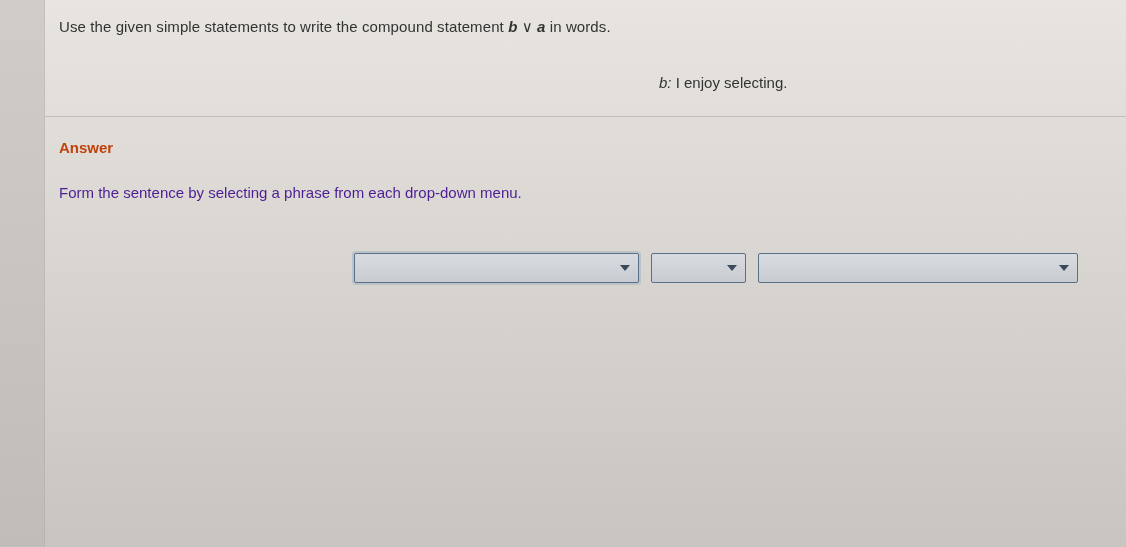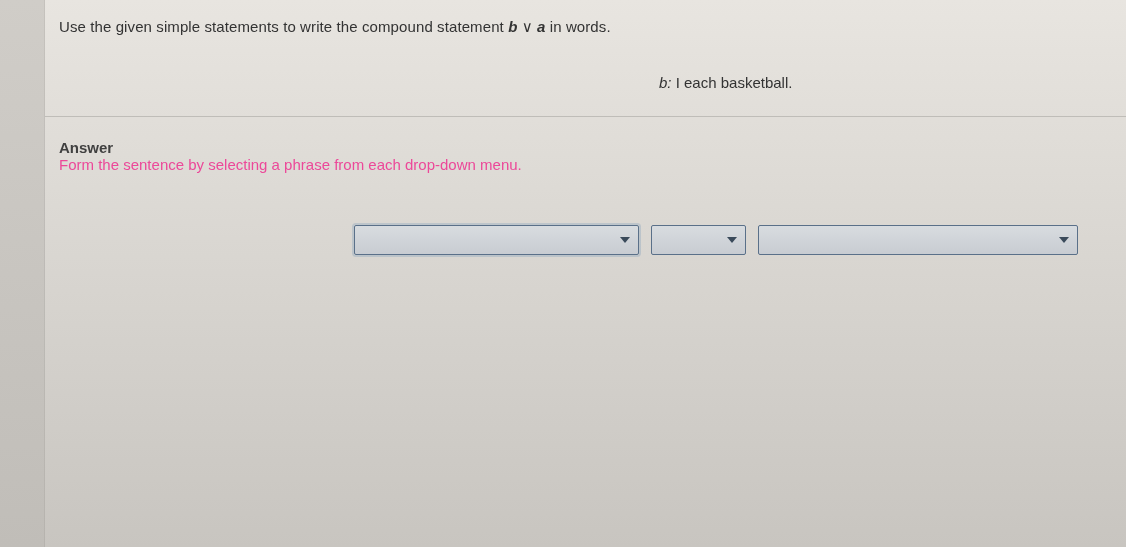--- a/index.html
+++ b/index.html
@@ -53,25 +53,26 @@
       font-style: italic;
       font-weight: normal;
     }
     .answer-section {
       padding: 22px 20px 20px 14px;
       flex: 1;
     }
     .answer-heading {
       font-weight: bold;
       font-size: 15px;
-      color: #404040;
+      color: #c2410c;
+      margin-bottom: 28px;
     }
     .instruction {
       font-size: 15px;
-      color: #ec4899;
+      color: #4c1d95;
       margin-bottom: 52px;
     }
     .dropdowns {
       display: flex;
       gap: 12px;
       margin-left: 295px;
       align-items: center;
     }
     .dropdown {
       position: relative;
@@ -109,21 +110,21 @@
 <div class="container">
   <div class="left-margin"></div>
   <div class="content">
 
     <div class="question-section">
       <div class="question-text">
         <span>Use the given simple statements to write the compound statement </span><span class="italic-bold">b</span><span> ∨ </span><span class="italic-bold">a</span><span> in words.</span>
       </div>
       <div class="statements">
         <div>
-          <span class="label">b:</span><span> I each basketball.</span>
+          <span class="label">b:</span><span> I enjoy selecting.</span>
         </div>
       </div>
     </div>
 
     <div class="answer-section">
       <div class="answer-heading">Answer</div>
       <div class="instruction">Form the sentence by selecting a phrase from each drop-down menu.</div>
       <div class="dropdowns">
         <div class="dropdown d1">
           <div class="dropdown-caret"></div>

